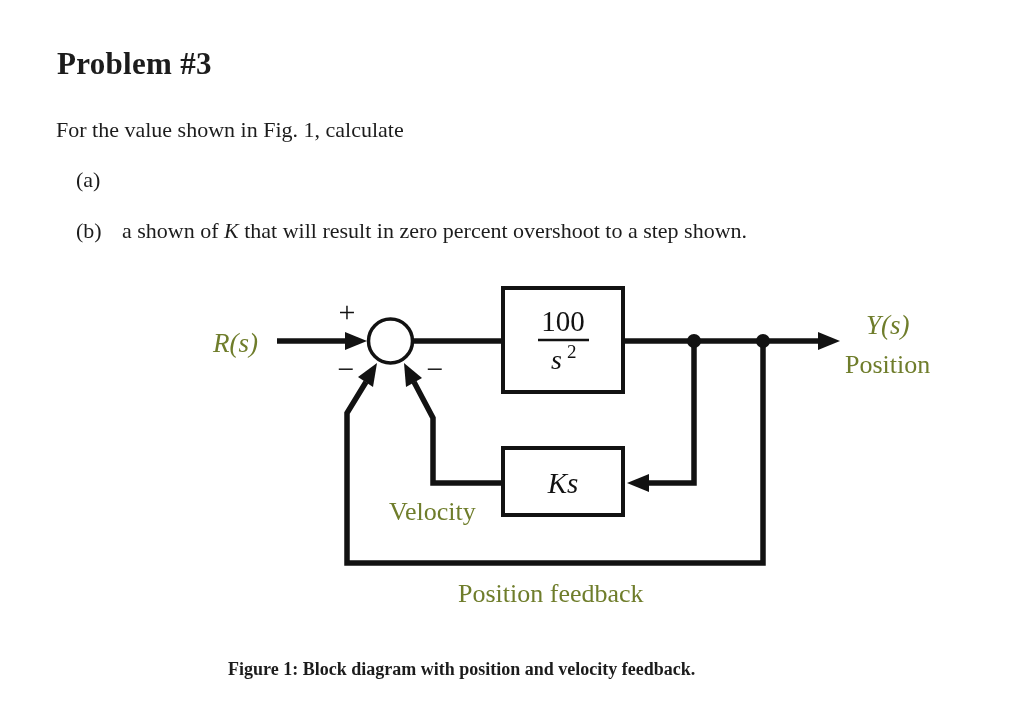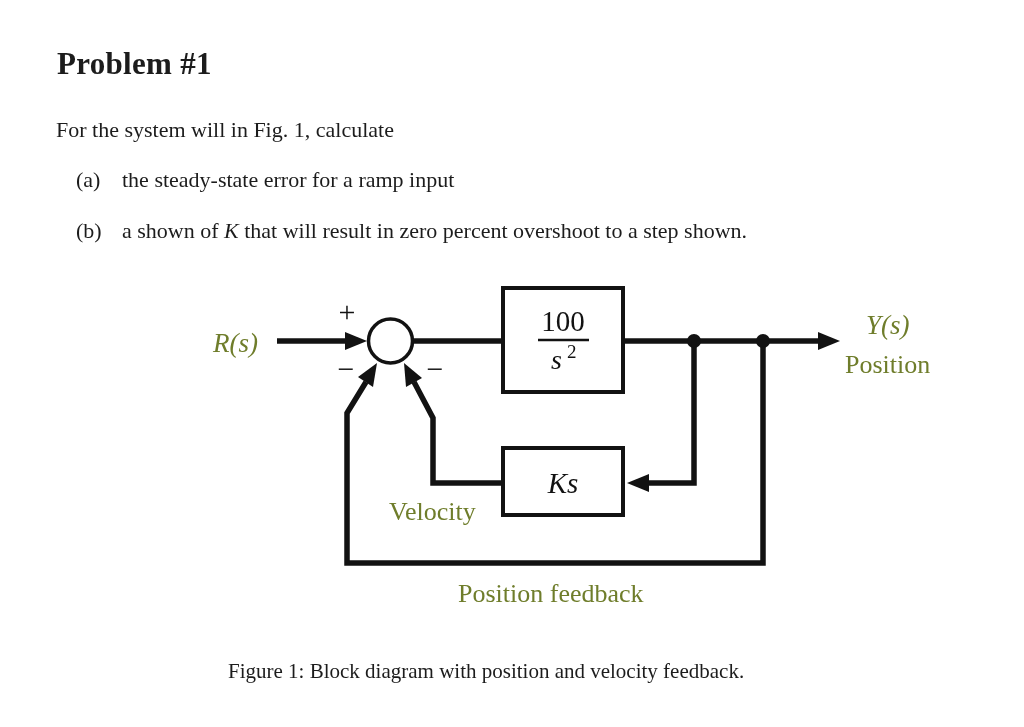--- a/index.html
+++ b/index.html
@@ -29,21 +29,22 @@
   .list-item{
     font-size:22px;
     display:flex;
   }
   #item-a{left:76px;top:167px;}
   #item-b{left:76px;top:218px;}
   .item-label{width:46px;flex:none;}
   .math{font-style:italic;}
   #caption{
     left:228px;top:659px;
-    font-size:21px;
+    font-size:18px;
+    font-weight:bold;
   }
   #diagram-svg{left:0;top:0;}
   #diagram-svg text{
     font-family:"Liberation Serif", serif;
     fill:var(--ink);
   }
   #diagram-svg text.olive{fill:var(--olive);}
   #diagram-svg text.it{font-style:italic;}
   #diagram-svg .wire{
     stroke:var(--ink);stroke-width:5.5;fill:none;
@@ -54,27 +55,26 @@
     fill:#ffffff;stroke:var(--ink);stroke-width:4;
   }
   #diagram-svg .arrowhead{fill:var(--ink);stroke:none;}
   #diagram-svg .dot{fill:var(--ink);stroke:none;}
 </style>
 </head>
 <body>
 
 <div id="page">
 
-  <div id="title" class="abs">Problem #1</div>
+  <div id="title" class="abs">Problem #3</div>
 
-  <div id="intro" class="abs">For the system will in Fig. 1, calculate</div>
+  <div id="intro" class="abs">For the value shown in Fig. 1, calculate</div>
 
   <div id="item-a" class="abs list-item">
     <span class="item-label">(a)</span>
-    <span><span>the steady-state error for a ramp input</span><span class="math"></span><span></span></span>
   </div>
 
   <div id="item-b" class="abs list-item">
     <span class="item-label">(b)</span>
     <span><span>a shown of </span><span class="math">K</span><span> that will result in zero percent overshoot to a step shown.</span></span>
   </div>
 
   <svg id="diagram-svg" class="abs" width="1024" height="727" viewBox="0 0 1024 727">
 
     <text x="213" y="352" font-size="27" class="olive it">R(s)</text>

